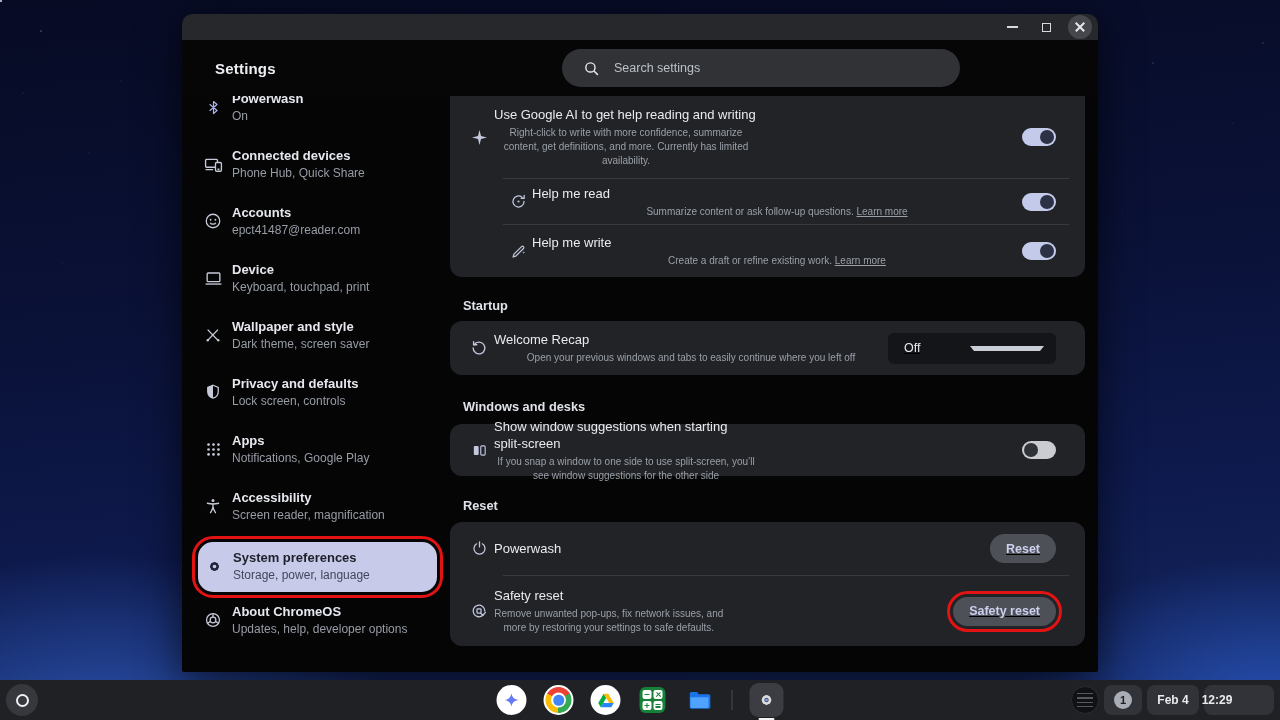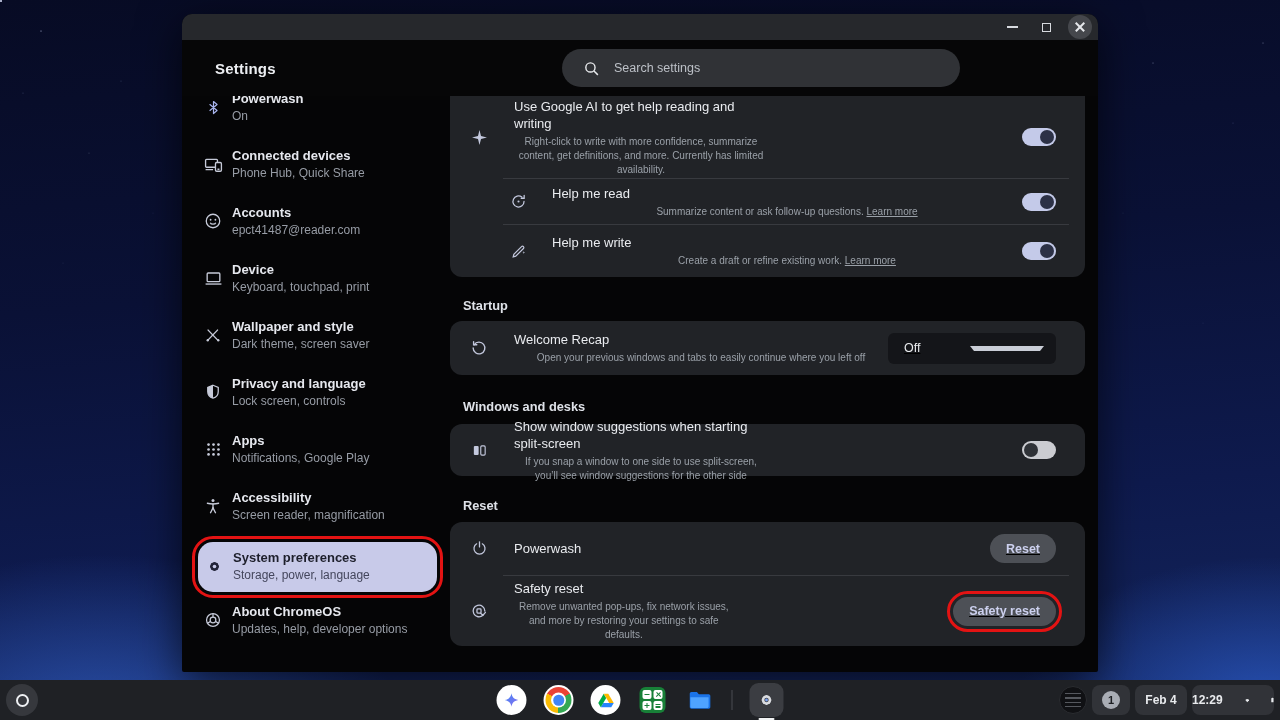--- a/index.html
+++ b/index.html
@@ -62,21 +62,21 @@
   .side-item.selected .side-title { color:#1d1f2b; }
   .side-item.selected .side-sub { color:#44465c; }
 
   
   .main { flex:1; position:relative; padding:0 13px 0 6px; }
   .card { background:#212327; border-radius:12px; position:relative; }
   .card.cut-top { border-radius:0 0 12px 12px; }
   .row { display:flex; align-items:center; }
   .row-ico { width:24px; flex:none; margin-left:17px; display:flex; justify-content:center; color:#c3c8dd; }
   .row-ico.sub { margin-left:57px; width:22px; }
-  .row-txt { flex:1; margin-left:23px; padding:10px 0; }
+  .row-txt { flex:1; margin-left:3px; padding:10px 0; }
   .row-title { font-size:13px; color:#e9ebef; line-height:17px; }
   .row-desc { font-size:10px; color:#9aa0a8; line-height:14px; margin-top:3px;text-align:center; }
   .row-desc a { color:#9aa0a8; text-decoration:underline; cursor:pointer; }
   .row-ctl { flex:none; margin-right:29px; display:flex; align-items:center;text-decoration:underline; }
   .divider { height:1px; background:#383a3f; margin:0 16px 0 53px; }
 
   .sect-head { font-size:12.8px; font-weight:600; color:#dfe2e8; margin:0 0 8px 13px; }
 
   .toggle { width:34px; height:18px; border-radius:9px; position:relative; cursor:pointer; }
   .toggle.on { background:#c4cae9; }
@@ -128,21 +128,21 @@
   .avatar { width:28px; height:28px; border-radius:50%; background:#101114; border:1.5px solid #2a2c30; overflow:hidden;
       display:flex; align-items:center; justify-content:center; cursor:pointer; }
   .avatar i { width:16px; height:14px;
       background:repeating-linear-gradient(180deg, #55585e 0 1.5px, transparent 1.5px 4.5px); }
   .tray-pill { height:30px; background:#313338; border-radius:8px; display:flex; align-items:center; justify-content:center;
       color:#e8eaed; font-size:12px; font-weight:600; cursor:pointer; }
   .pill-badge { width:38px; }
   .badge-circle { width:18px; height:18px; border-radius:50%; background:#a9adb5; color:#1d1f23; font-size:11px;
       font-weight:700; display:flex; align-items:center; justify-content:center; }
   .pill-date { width:52px; }
-  .pill-status { width:82px; gap:22px; }
+  .pill-status { width:70px; gap:22px; }
 </style>
 </head>
 <body>
 
 <div class="stars"></div>
 
 <div class="win">
 
   <div class="titlebar">
     <div class="wc wc-min">
@@ -243,21 +243,21 @@
         </div>
 
         <div class="side-item">
           <span class="side-ico">
             <svg width="18" height="18" viewBox="0 0 24 24" fill="none" stroke="currentColor" stroke-width="1.7">
                 <path d="M12 3l7 2.8v5.4c0 4.5-2.9 7.8-7 9-4.1-1.2-7-4.5-7-9V5.8z"></path>
                 <path d="M12 3l-7 2.8v5.4c0 4.5 2.9 7.8 7 9z" fill="currentColor" stroke="none"></path>
               </svg>
           </span>
           <span class="side-txt">
-            <div class="side-title">Privacy and language</div>
+            <div class="side-title">Privacy and defaults</div>
             <div class="side-sub">Lock screen, controls</div>
           </span>
         </div>
 
         <div class="side-item">
           <span class="side-ico">
             <svg width="17" height="17" viewBox="0 0 24 24" fill="currentColor">
                 <circle cx="5" cy="5" r="1.9"></circle>
                 <circle cx="12" cy="5" r="1.9"></circle>
                 <circle cx="19" cy="5" r="1.9"></circle>

